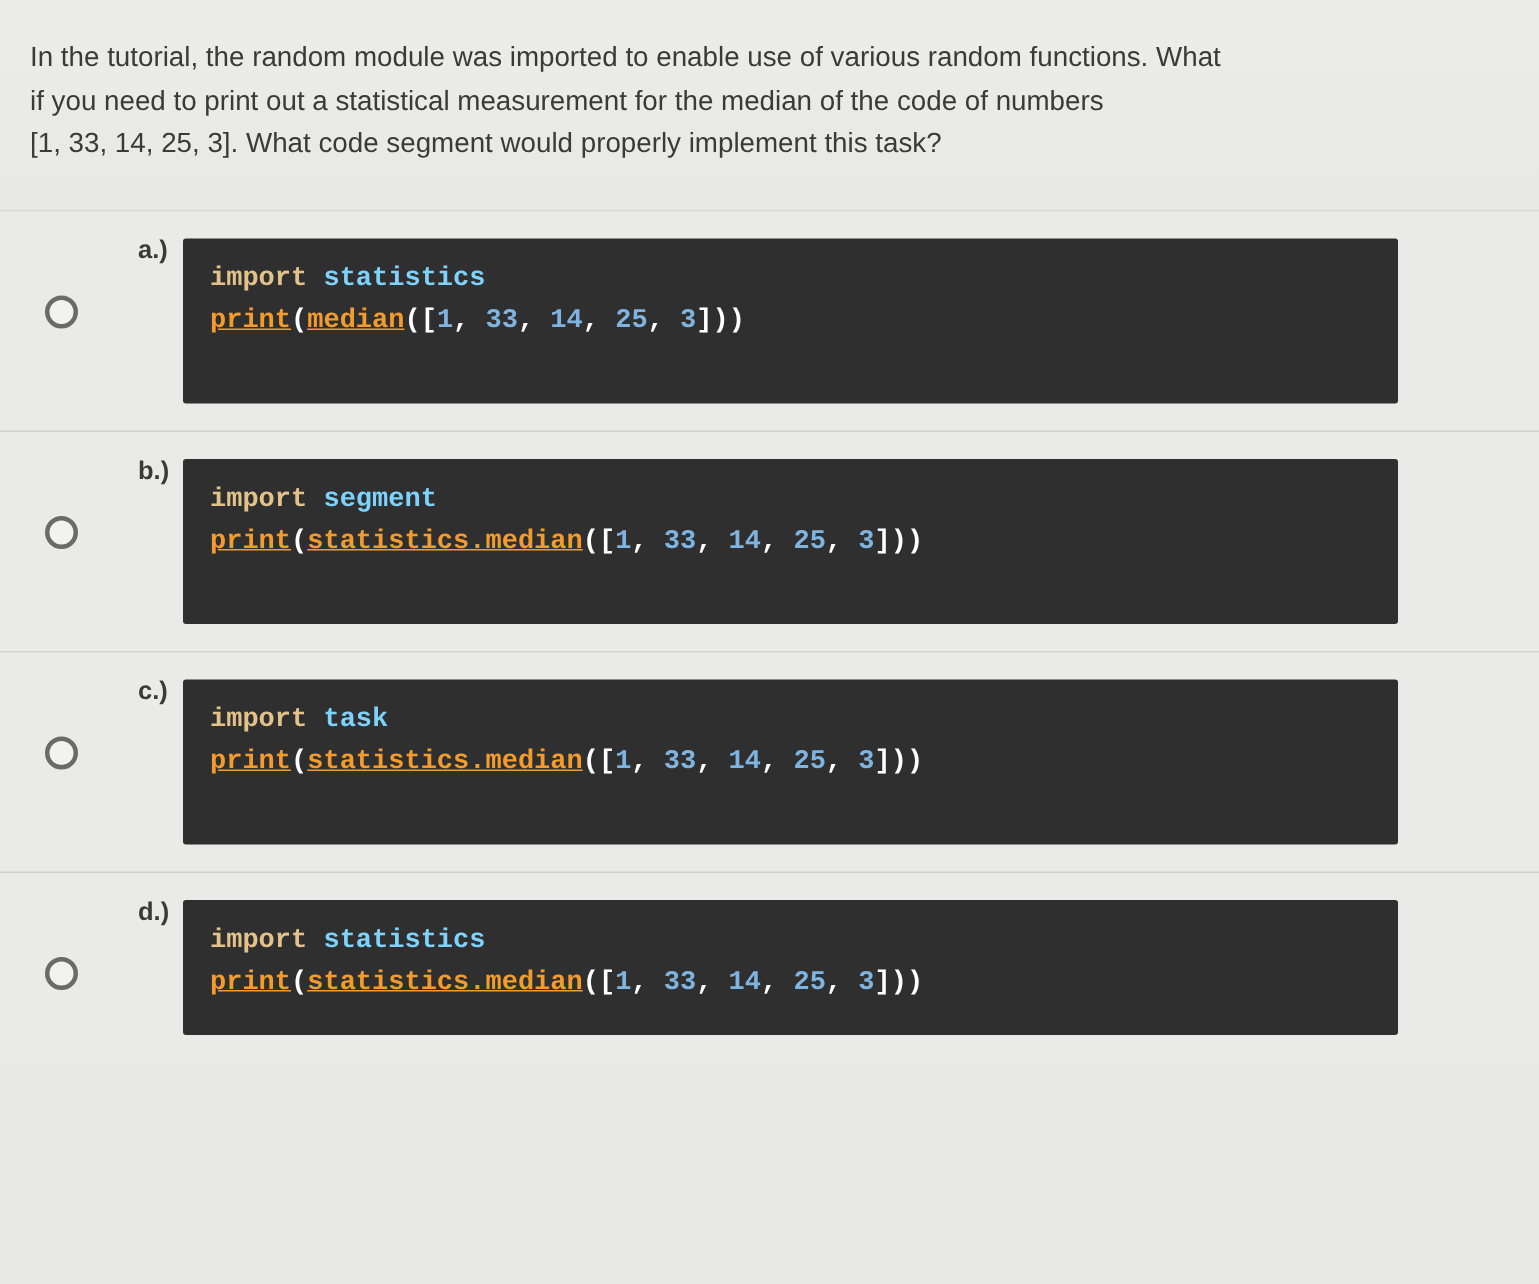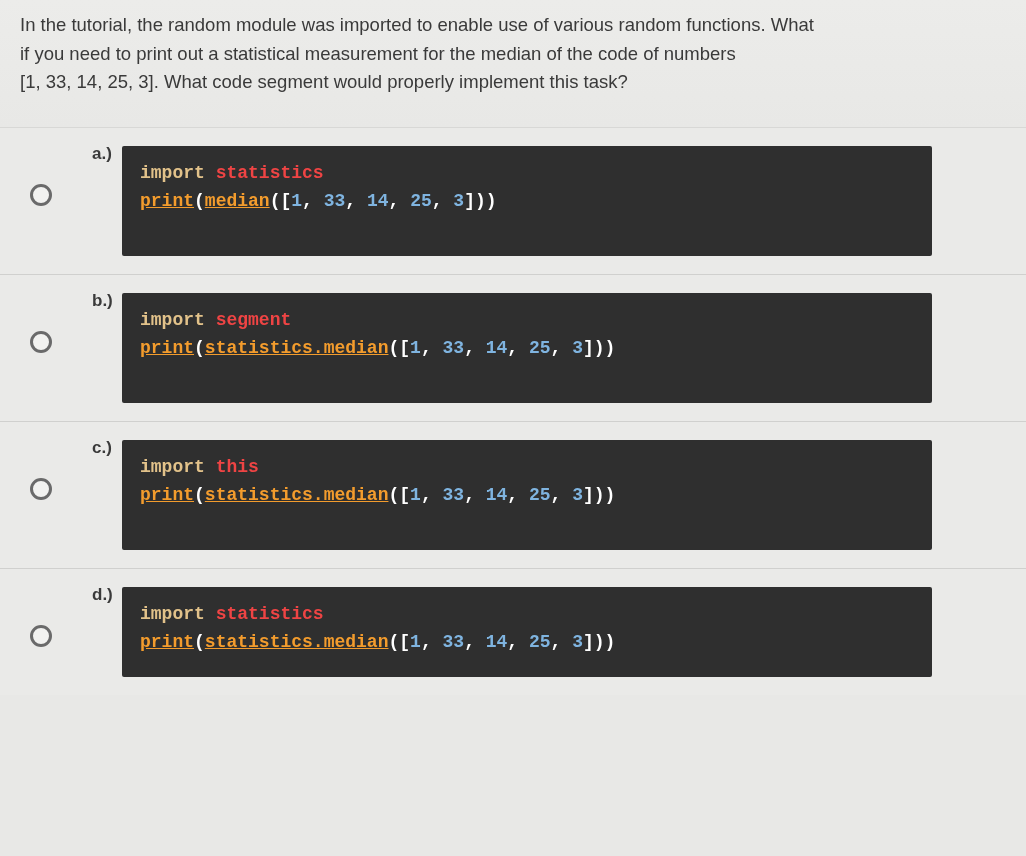--- a/index.html
+++ b/index.html
@@ -4,21 +4,21 @@
 <style>
   * { box-sizing: border-box; margin: 0; padding: 0; }
   body {
     font-family: -apple-system, BlinkMacSystemFont, "Segoe UI", Arial, sans-serif;
     background: #e8e8e6;
     width: 1026px;
     height: 856px;
     overflow: hidden;
   }
   .question-header {
-    padding: 11px 20px 30px 20px;
+    padding: 24px 20px 30px 20px;
     background: linear-gradient(#ececea, #e8e8e6);
     border-bottom: 1px solid #d8d8d6;
   }
   .question-text {
     font-size: 18.5px;
     line-height: 1.55;
     color: #3a3a3a;
     font-weight: 500;
   }
   .option-row {
@@ -57,21 +57,21 @@
     color: #fff;
     border-radius: 2px;
     padding: 14px 18px 40px 18px;
     font-family: "Consolas", "Courier New", monospace;
     font-size: 18px;
     line-height: 1.55;
     font-weight: bold;
     min-height: 110px;
   }
   .kw-import { color: #e2c28a; } 
-  .kw-module { color: #ef4444; }
+  .kw-module { color: #7dd3fc; }
   .kw-func   { color: #f39c2d; text-decoration: underline; } 
   .kw-paren  { color: #fff; }
   .kw-num    { color: #7fb4e0; } 
   .kw-punct  { color: #fff; }
 </style>
 </head>
 <body>
 
 <div class="question-header">
   <p class="question-text">
@@ -104,21 +104,21 @@
     </div>
   </div>
 </div>
 
 <div class="option-row">
   <div class="radio"></div>
   <div class="code-wrap">
     <span class="option-label">c.)</span>
     <div class="code-block">
       <span class="kw-import">import</span>
-      <span class="kw-module">this</span><br>
+      <span class="kw-module">task</span><br>
       <span class="kw-func">print</span><span class="kw-paren">(</span><span class="kw-func">statistics.median</span><span class="kw-paren">(</span><span class="kw-punct">[</span><span class="kw-num">1</span><span class="kw-punct">, </span><span class="kw-num">33</span><span class="kw-punct">, </span><span class="kw-num">14</span><span class="kw-punct">, </span><span class="kw-num">25</span><span class="kw-punct">, </span><span class="kw-num">3</span><span class="kw-punct">]))</span>
     </div>
   </div>
 </div>
 
 <div class="option-row" style="border-bottom:none;">
   <div class="radio"></div>
   <div class="code-wrap">
     <span class="option-label">d.)</span>
     <div class="code-block" style="min-height:80px; padding-bottom:20px;">

